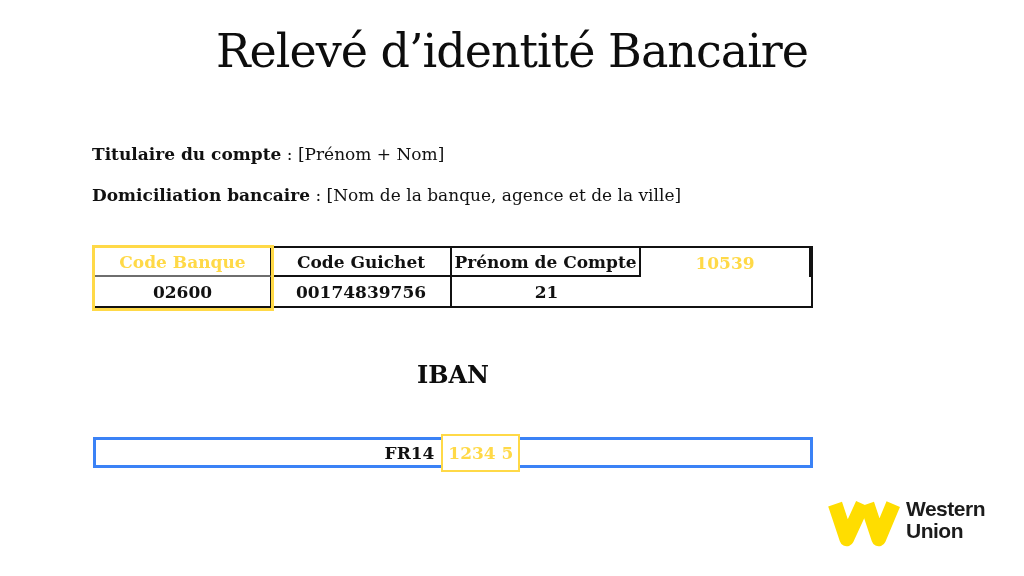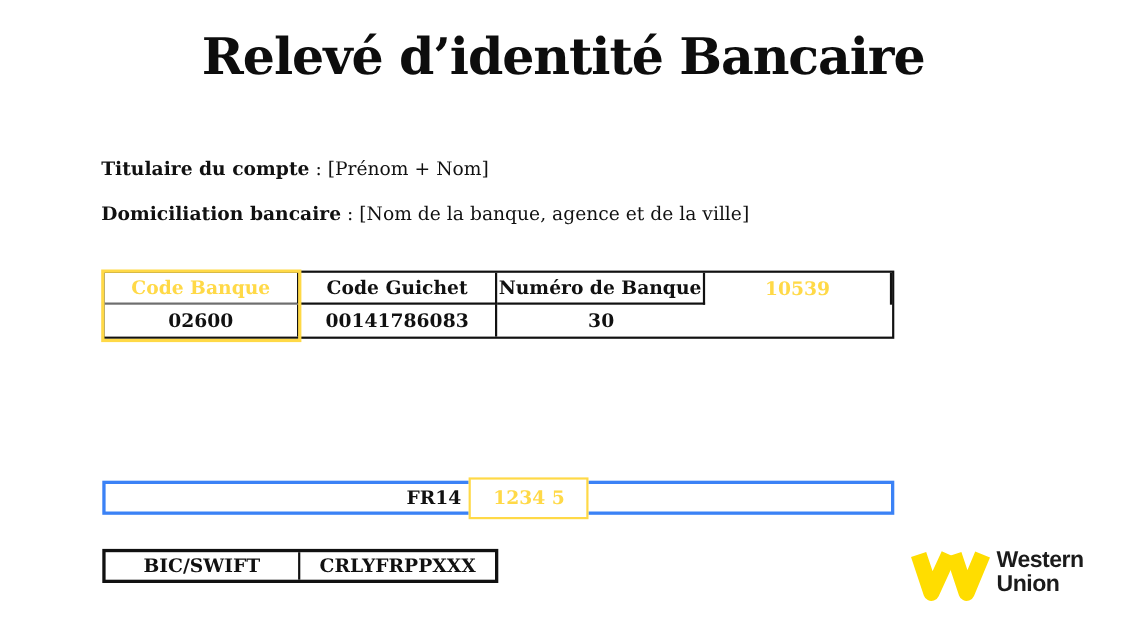--- a/index.html
+++ b/index.html
@@ -7,21 +7,21 @@
     position:relative;
     width:1024px;height:576px;
     background:#ffffff;
     overflow:hidden;
     font-family:"DejaVu Serif","Liberation Serif",serif;
     color:#111111;
   }
   .title{
     position:absolute;left:0;top:24px;width:1024px;
     text-align:center;
-    font-size:46px;font-weight:700;letter-spacing:-1px;
+    font-size:46px;font-weight:400;letter-spacing:-1px;
     color:#0d0d0d;
   }
   .info-line{position:absolute;left:92px;font-size:17px;white-space:nowrap;}
   .info-line .lbl{font-weight:700;}
   .info-line .val{font-weight:400;}
   .line-holder{top:144px;}
   .line-bank{top:185px;}
 
   
   .rib-table{
@@ -58,21 +58,21 @@
     width:720px;height:31px;
     box-sizing:border-box;border:3px solid #3b82f6;
     display:flex;align-items:center;justify-content:center;
     font-size:17px;font-weight:700;white-space:pre;
   }
   .iban-highlight{
     display:inline-block;
     border:2px solid #FFD947;
     background:#ffffff;
     color:#FFD947;
-    padding:7px 20px;
+    padding:7px 5px;
     margin:0 1px;
   }
 
   
   .bic-table{
     position:absolute;left:93px;top:499px;
     width:360px;height:31px;
     box-sizing:border-box;border:3px solid #111;
     display:grid;grid-template-columns:1fr 1fr;
   }
@@ -105,35 +105,32 @@
   </div>
 
   <div class="info-line line-bank">
     <span class="lbl">Domiciliation bancaire</span>
     <span class="val">: [Nom de la banque, agence et de la ville]</span>
   </div>
 
   <div class="rib-table">
     <div class="rib-cell hdr yellow c0">Code Banque</div>
     <div class="rib-cell hdr c1">Code Guichet</div>
-    <div class="rib-cell hdr c2">Numéro de Banque</div>
+    <div class="rib-cell hdr c2">Prénom de Compte</div>
     <div class="rib-cell yellow c0">10539</div>
     <div class="rib-cell c1">02600</div>
-    <div class="rib-cell c2">00141786083</div>
-    <div class="rib-cell c3">30</div>
+    <div class="rib-cell c2">00174839756</div>
+    <div class="rib-cell c3">21</div>
     <div class="col1-outline"></div>
   </div>
 
+  <div class="iban-heading">IBAN</div>
 
   <div class="iban-box"><span>FR14 </span><span class="iban-highlight">1234 5</span></div>
 
-  <div class="bic-table">
-    <div class="bic-cell first">BIC/SWIFT</div>
-    <div class="bic-cell">CRLYFRPPXXX</div>
-  </div>
 
   <div class="wu-logo">
     <svg class="wu-mark" viewBox="0 0 110 80" xmlns="http://www.w3.org/2000/svg">
       <path d="M18 14 L34 62 L56 14" fill="none" stroke="#FFDD00" stroke-width="20" stroke-linejoin="round"></path>
       <path d="M62 14 L78 62 L98 14" fill="none" stroke="#FFDD00" stroke-width="20" stroke-linejoin="round"></path>
     </svg>
     <div class="wu-wordmark">
       <div>Western</div>
       <div>Union</div>
     </div>

